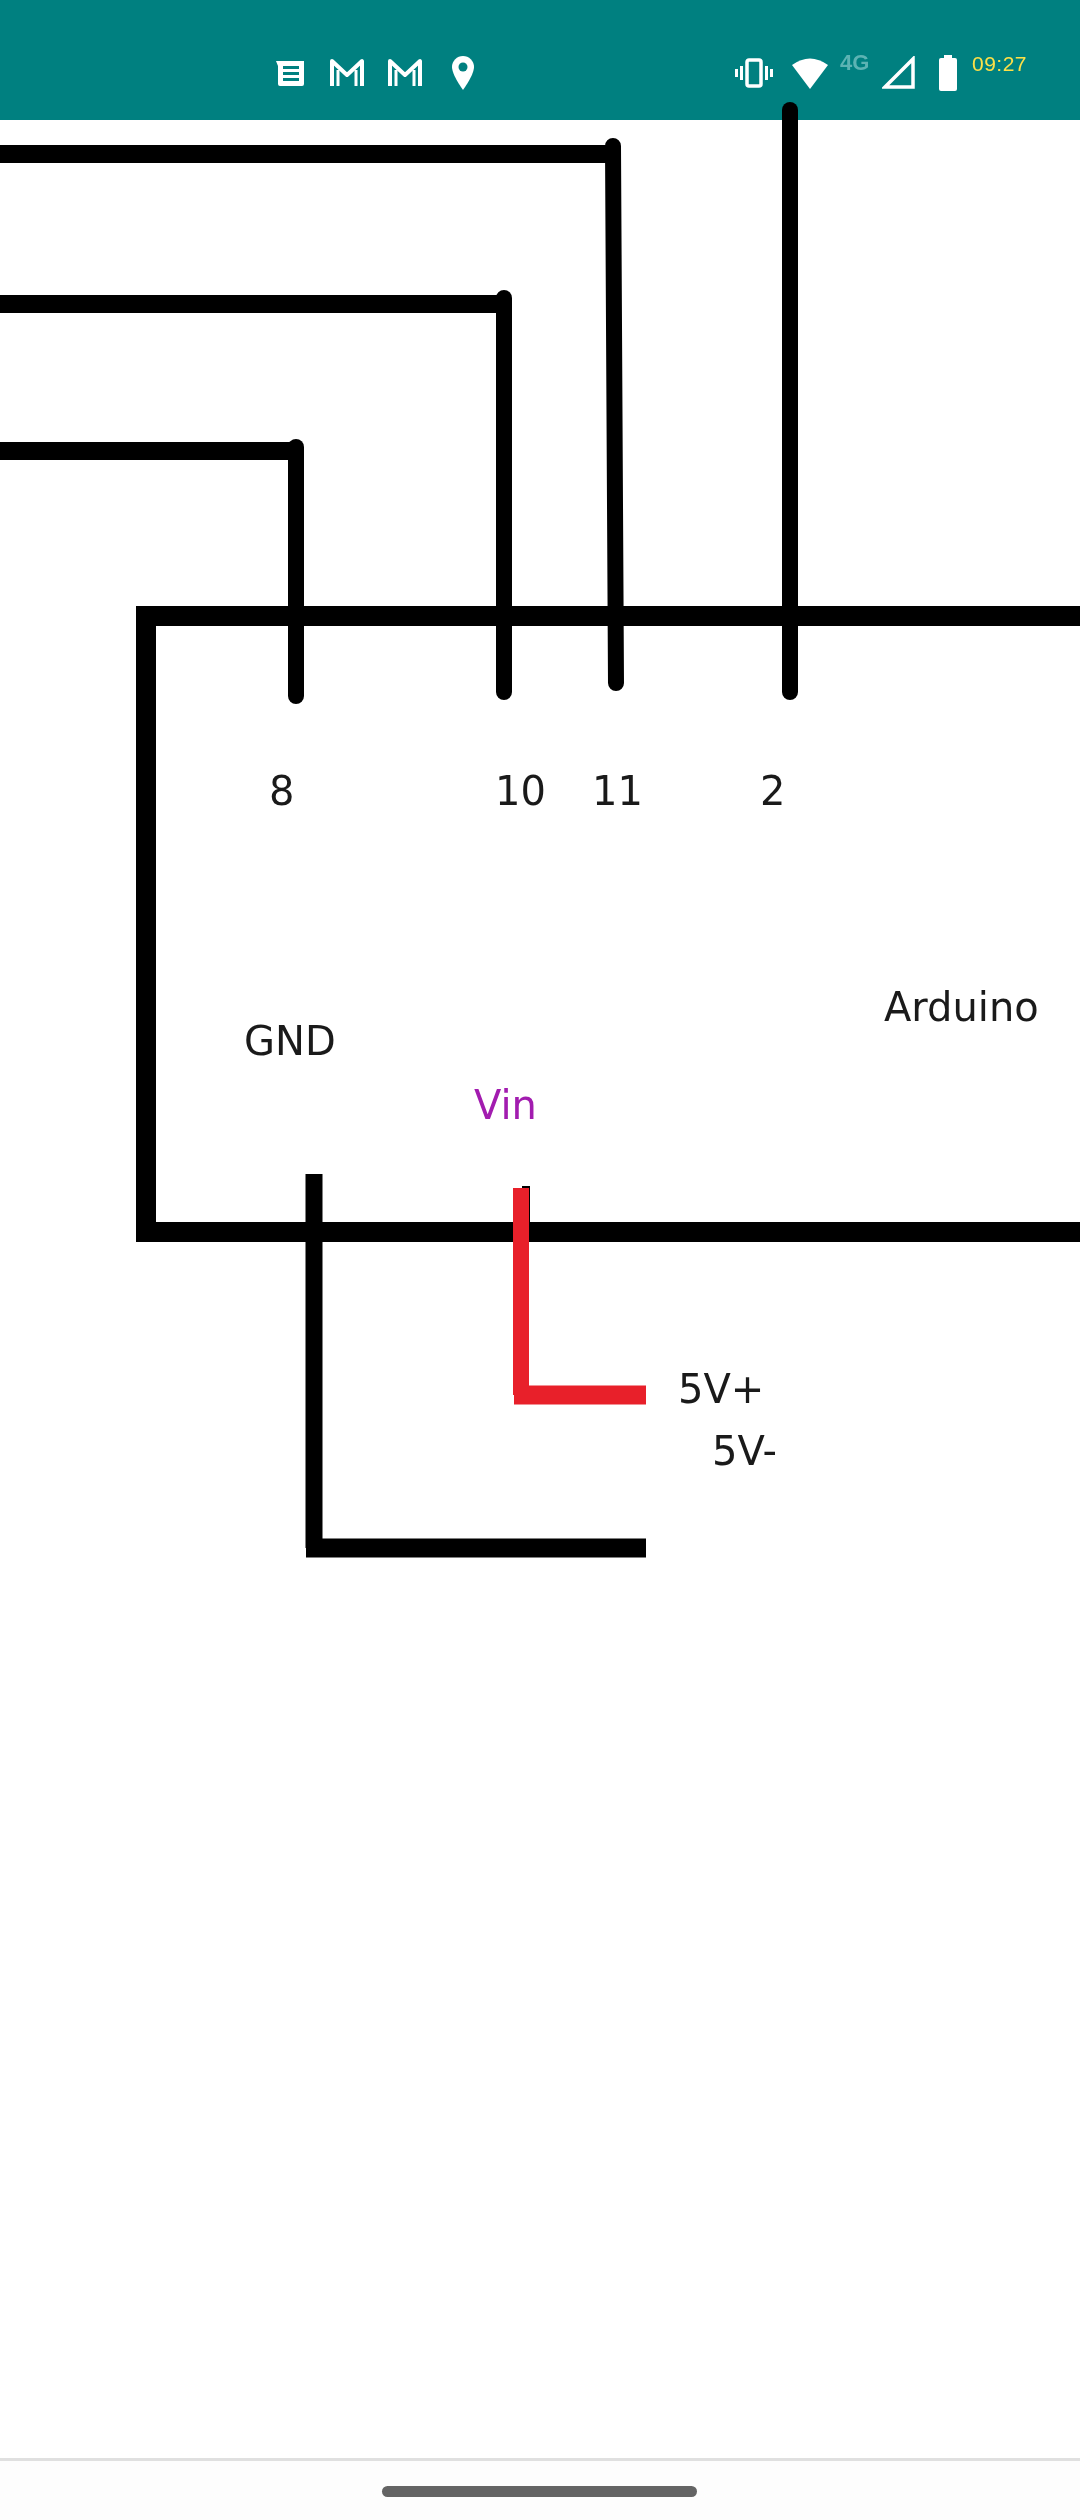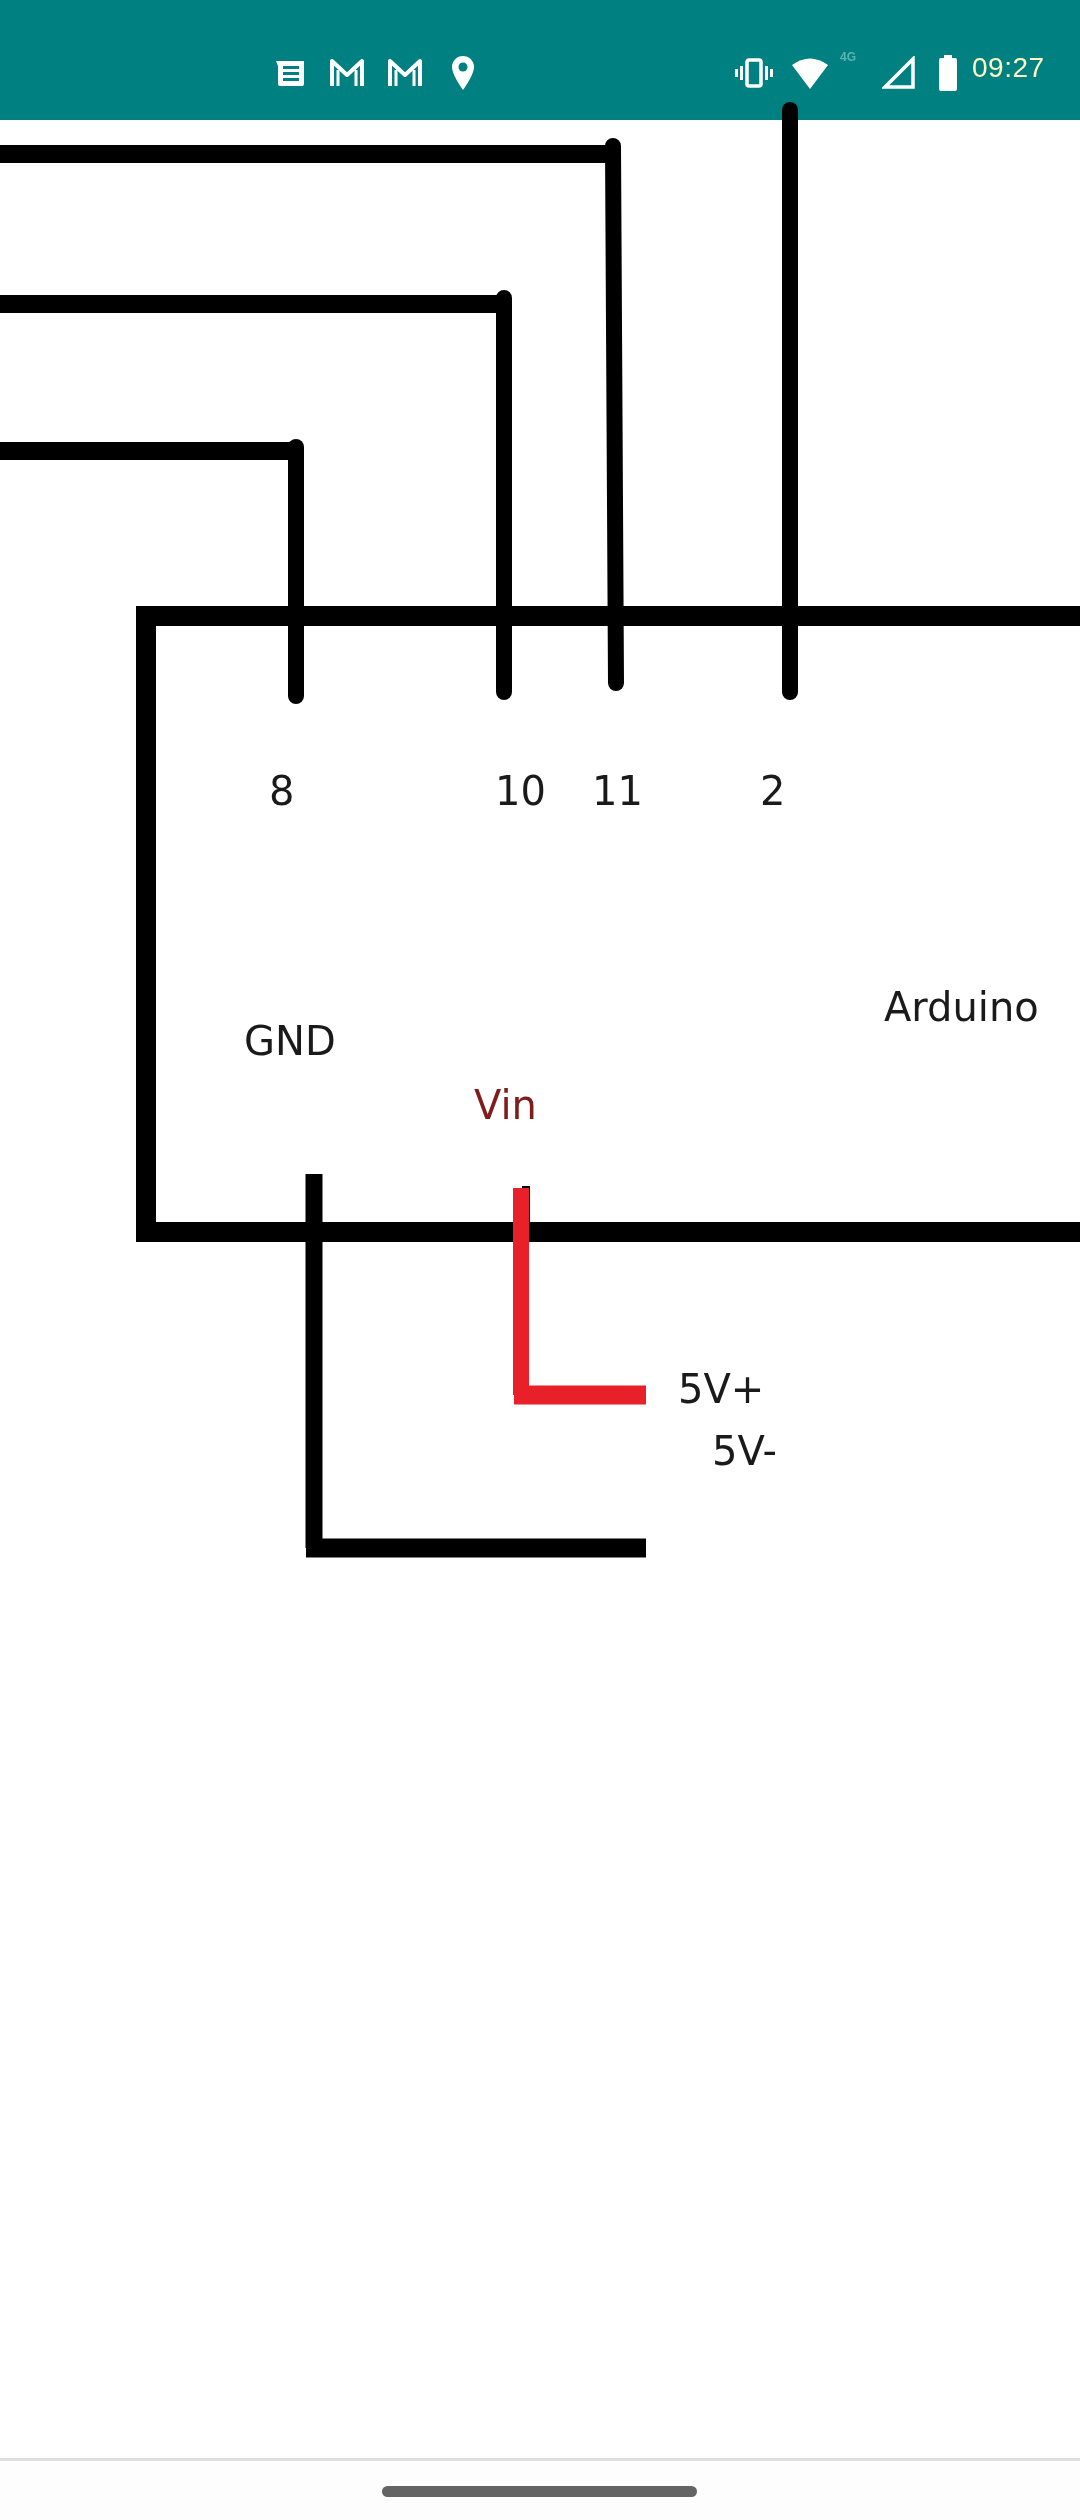--- a/index.html
+++ b/index.html
@@ -1,22 +1,22 @@
 <!DOCTYPE html>
 <html><head>
 <meta charset="utf-8">
 <style>
   html, body { margin: 0; padding: 0; }
   body { width: 1080px; height: 2520px; background: #ffffff; position: relative; overflow: hidden; font-family: "Liberation Sans", sans-serif; }
   .status-bar { position: absolute; left: 0; top: 0; width: 1080px; height: 120px; background: #008080; color: #fff; }
   .sb-icon { position: absolute; top: 55px; height: 36px; display: flex; align-items: center; justify-content: center; }
-  .sb-time { position: absolute; top: 52px; left: 972px; font-size: 28px; color: #fef9c3; font-family: "Liberation Sans", sans-serif; letter-spacing: 0.5px; }
-  .sb-4g { position: absolute; top: 50px; left: 840px; font-size: 12px; color: #5cb3b3; font-weight: bold; }
+  .sb-time { position: absolute; top: 52px; left: 972px; font-size: 21px; color: #fde047; font-family: "Liberation Sans", sans-serif; letter-spacing: 0.5px; }
+  .sb-4g { position: absolute; top: 50px; left: 840px; font-size: 22px; color: #5cb3b3; font-weight: bold; }
   .label { position: absolute; font-family: "DejaVu Sans", sans-serif; font-size: 40px; color: #1a1a1a; white-space: nowrap; }
-  .label.red { color: #7f1d1d; }
+  .label.red { color: #a21caf; }
   .divider { position: absolute; left: 0; top: 2458px; width: 1080px; height: 3px; background: #e0e0e0; }
   .nav-area { position: absolute; left: 0; top: 2461px; width: 1080px; height: 59px; background: #fdfdfd; }
   .home-pill { position: absolute; left: 382px; top: 2486px; width: 315px; height: 11px; border-radius: 6px; background: #646464; }
 </style>
 </head>
 <body>
 
 <div class="status-bar">
 
   <span class="sb-icon" style="left:274px;">

